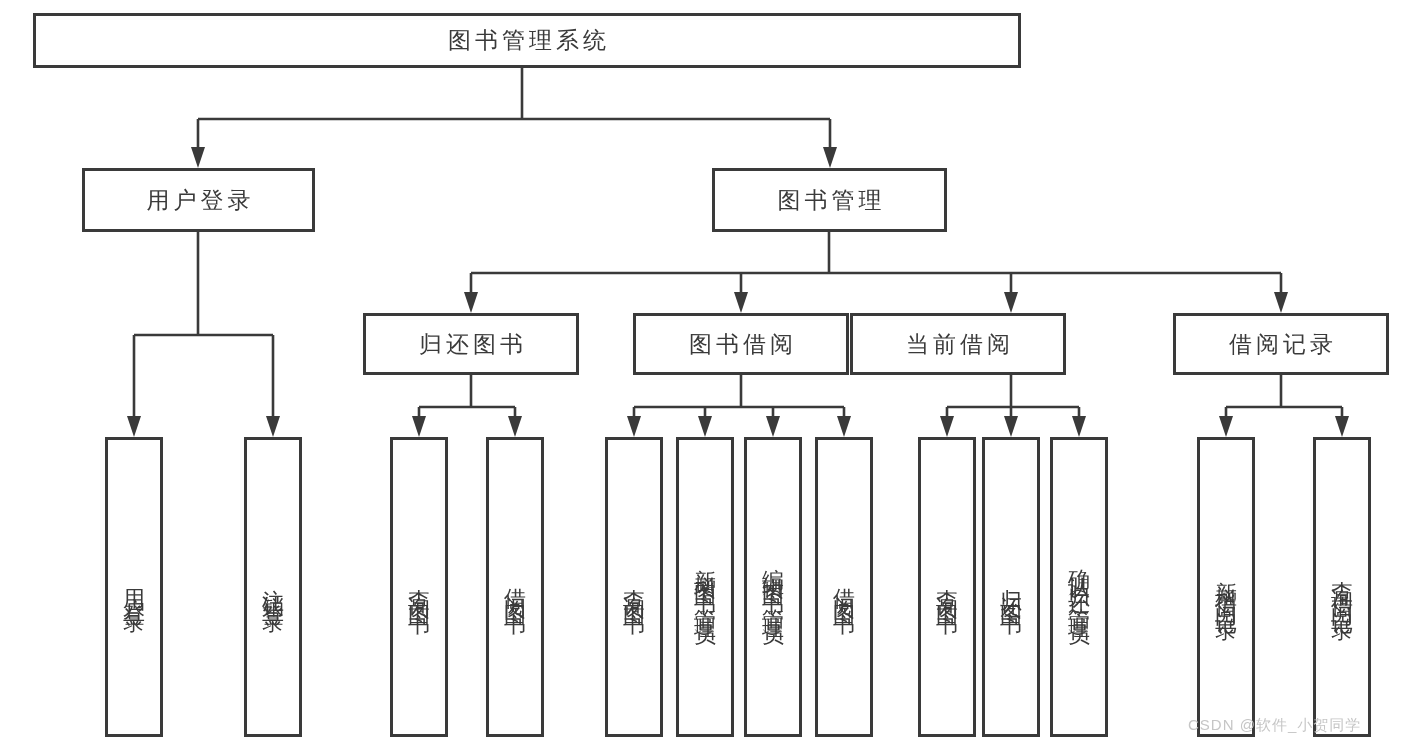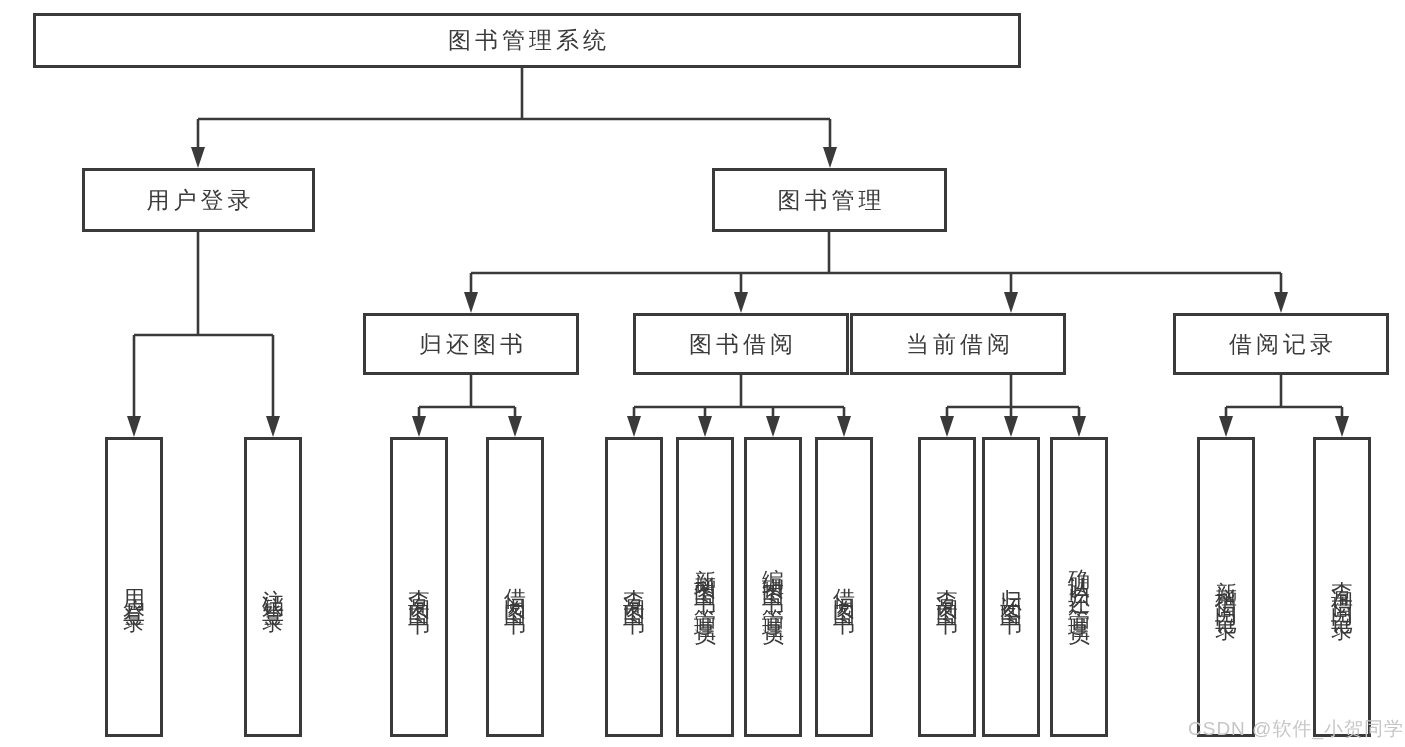--- a/index.html
+++ b/index.html
@@ -74,21 +74,21 @@
   #l-8  { left: 815px;  }
   #l-9  { left: 918px;  }
   #l-10 { left: 982px;  }
   #l-11 { left: 1050px; }
   #l-12 { left: 1197px; }
   #l-13 { left: 1313px; }
   .watermark {
     position: absolute;
     left: 1188px;
     top: 716px;
-    font-size: 19px;
+    font-size: 15px;
     color: var(--color-watermark);
     white-space: nowrap;
     z-index: 5;
     letter-spacing: 1px;
   }
 </style>
 </head>
 <body>
 
 <div id="canvas">

